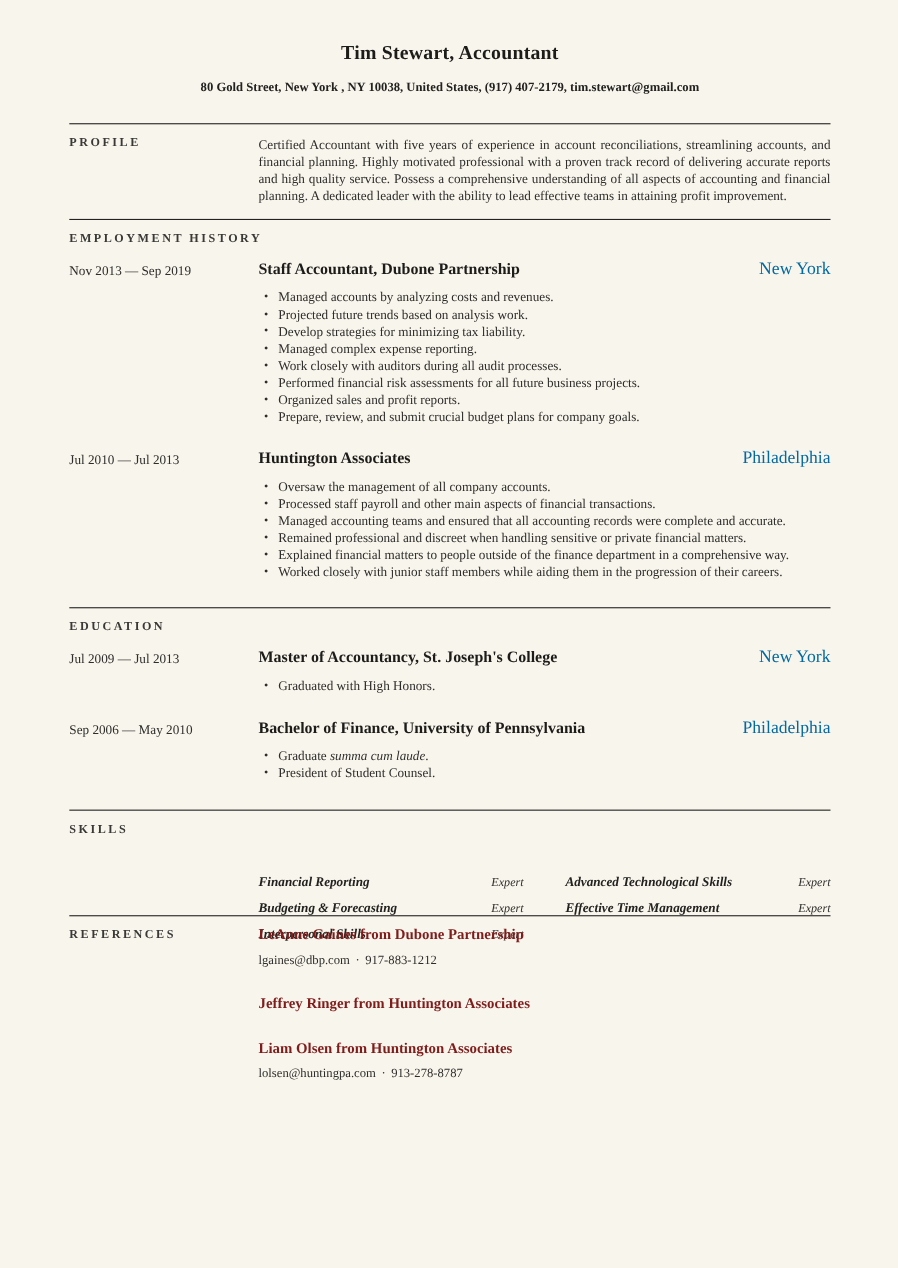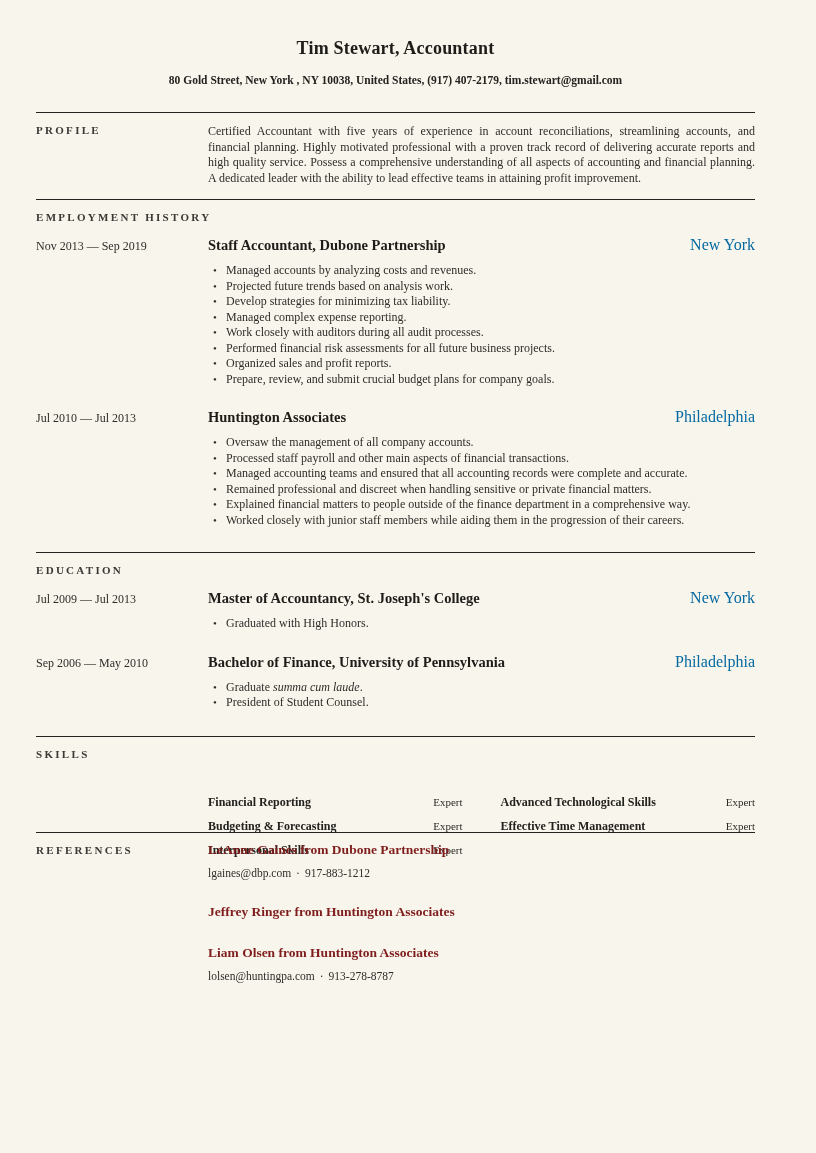--- a/index.html
+++ b/index.html
@@ -8,21 +8,21 @@
     width: 816px;
     height: 1153px;
     background: #f8f5ec;
     font-family: "Liberation Serif", "DejaVu Serif", serif;
     color: #2e2d2a;
     -webkit-font-smoothing: antialiased;
   }
   .page {
     width: 816px;
     height: 1153px;
-    padding: 38px 61px 0 36px;
+    padding: 38px 61px 0 63px;
   }
 
   
   .doc-header { text-align: center; margin-bottom: 24px; }
   .doc-name {
     font-size: 18px;
     font-weight: 700;
     line-height: 20px;
     color: #1d1c19;
     margin: 0;
@@ -97,21 +97,21 @@
     position: absolute;
     left: -13px;
     font-size: 11px;
   }
   .italic { font-style: italic; }
   .section-employment { padding-bottom: 24px; }
   .section-education { padding-bottom: 25px; }
 
   
   .section-skills { padding-bottom: 12px; }
-  .skills-grid { display: flex; gap: 38px; padding-top: 11px; }
+  .skills-grid { display: flex; gap: 38px; padding-top: 11px; font-style: italic; }
   .skills-column { flex: 1 1 0; min-width: 0; }
   .skill-row {
     display: flex;
     justify-content: space-between;
     align-items: baseline;
     margin-bottom: 12px;
     height: 12px;
     line-height: 12px;
   }
   .skill-row { margin-bottom: 12px; padding-bottom: 0; margin-top: 0; }

